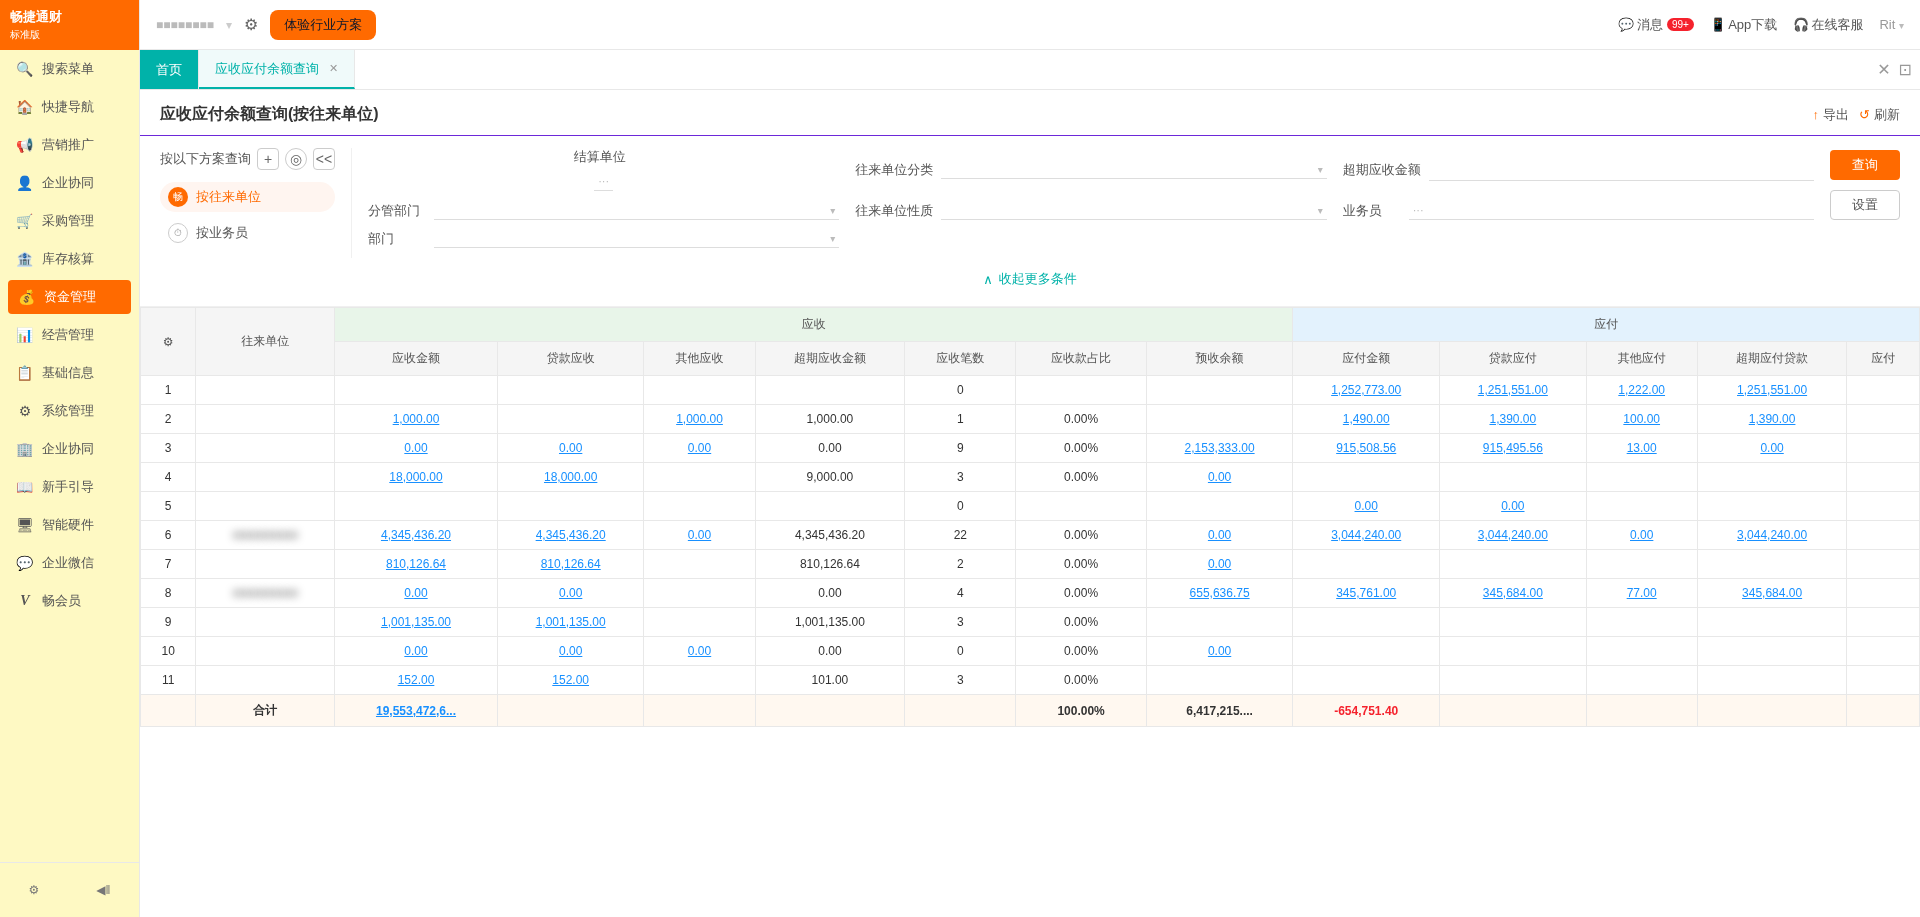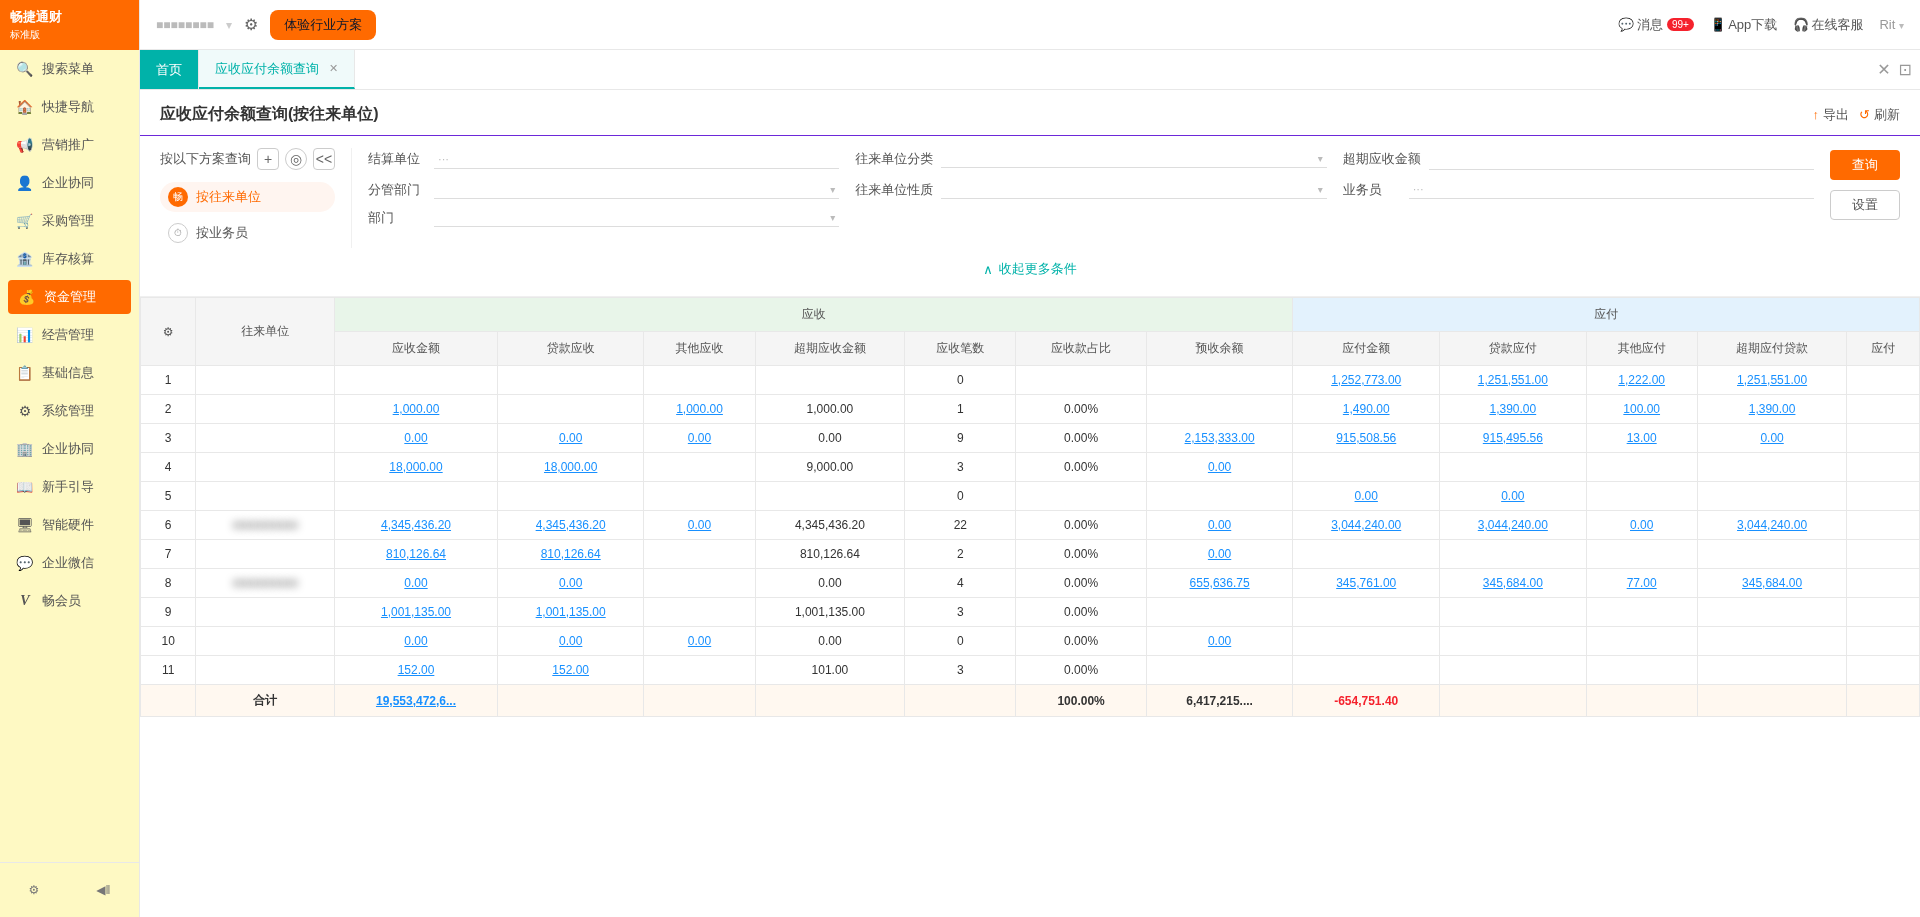--- a/index.html
+++ b/index.html
@@ -232,21 +232,21 @@
                 <div style="display:flex;align-items:center;gap:8px;padding:5px 8px;cursor:pointer;">
                   <div style="width:20px;height:20px;border-radius:50%;border:1px solid #ccc;display:flex;align-items:center;justify-content:center;font-size:10px;color:#999;">⏱</div>
                   <span style="color:#555;font-size:13px;">按业务员</span>
                 </div>
               </div>
             </div>
 
             <div style="flex:1;">
               <div style="display:grid;grid-template-columns:1fr 1fr 1fr;gap:10px 16px;margin-bottom:10px;">
 
-                <div style="display:flex;align-items:center;gap:6px;">
+                <div style="display:flex;align-items:center;gap:6px;flex-direction:column;">
                   <span style="font-size:13px;color:#555;min-width:60px;">结算单位</span>
                   <div style="flex:1;border-bottom:1px solid #ddd;padding:3px 4px;display:flex;align-items:center;justify-content:space-between;">
                     <span style="color:#bbb;font-size:11px;">···</span>
                   </div>
                 </div>
                 <div style="display:flex;align-items:center;gap:6px;">
                   <span style="font-size:13px;color:#555;min-width:80px;">往来单位分类</span>
                   <div style="flex:1;border-bottom:1px solid #ddd;padding:3px 4px;display:flex;align-items:center;justify-content:space-between;">
                     <span></span>
                     <span style="color:#bbb;font-size:10px;">▾</span>

